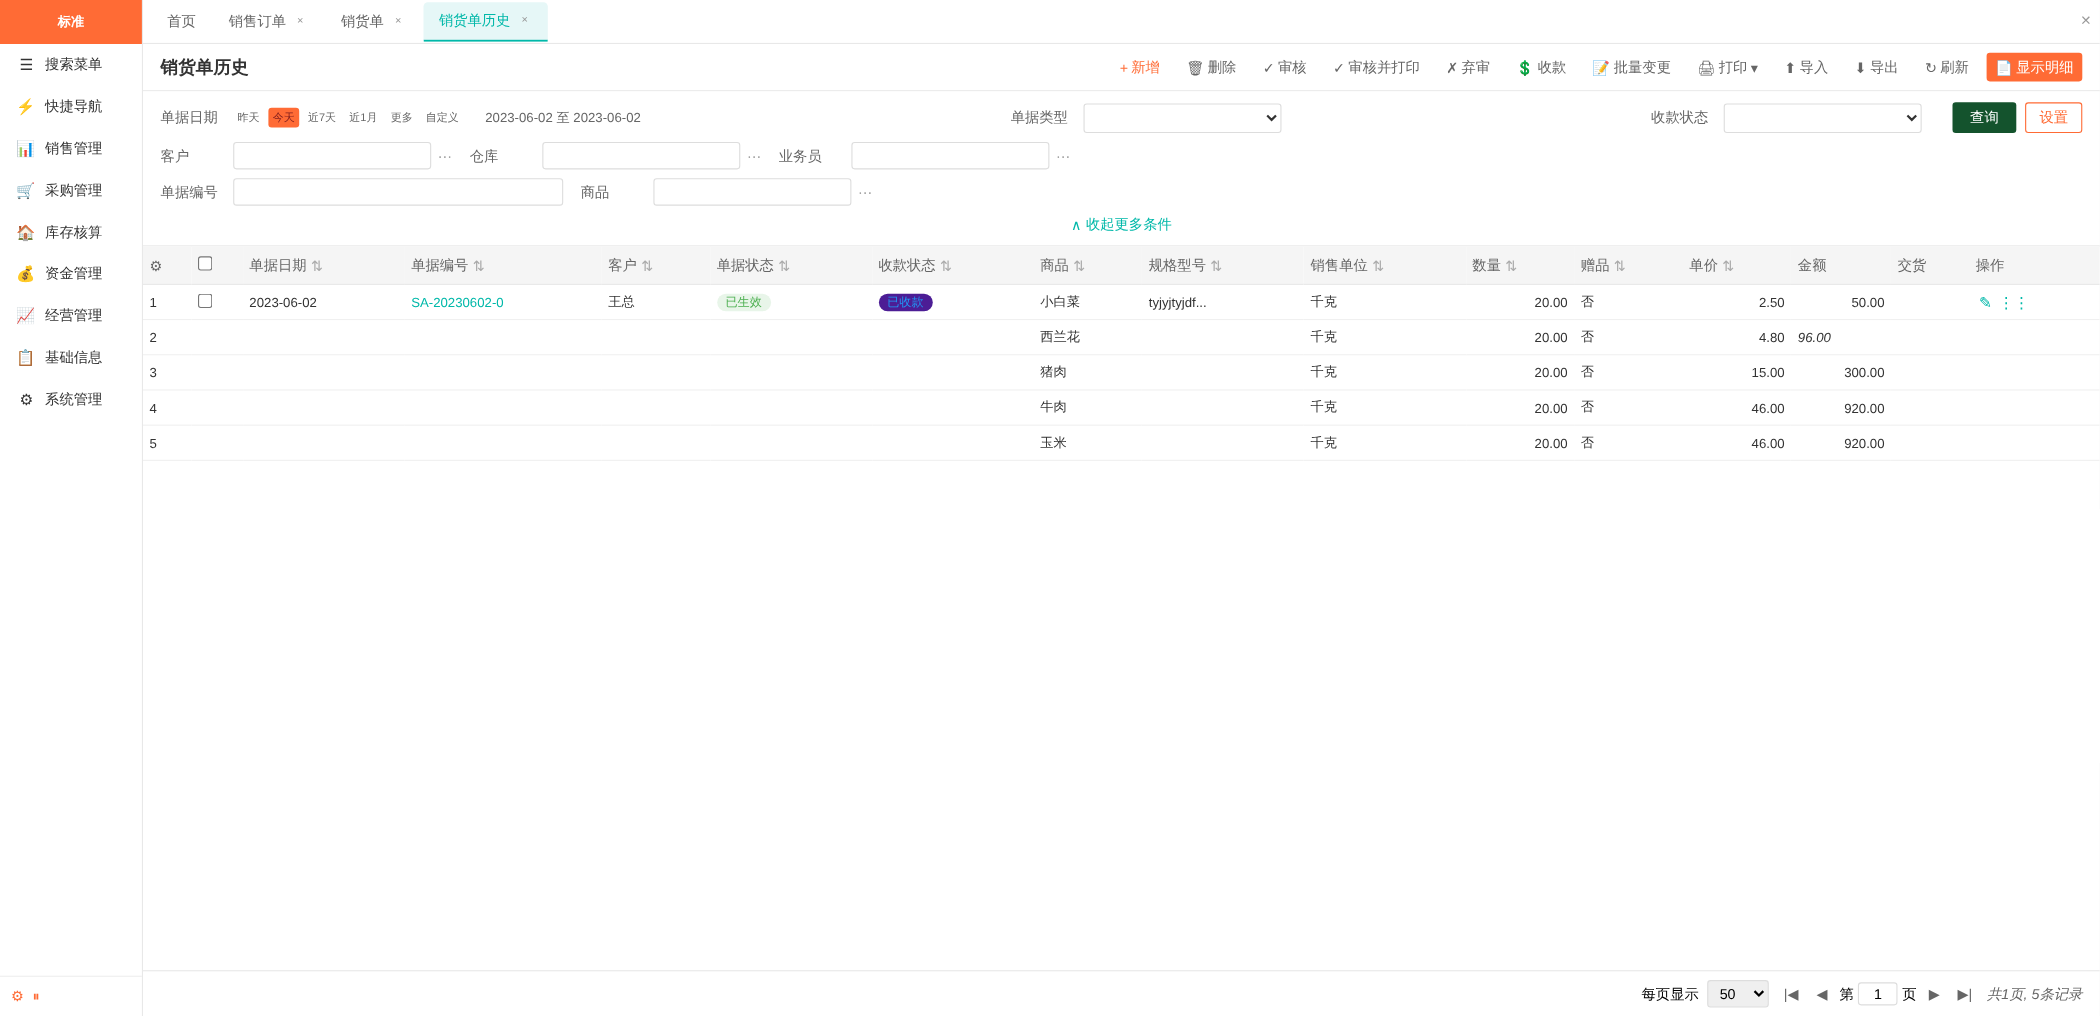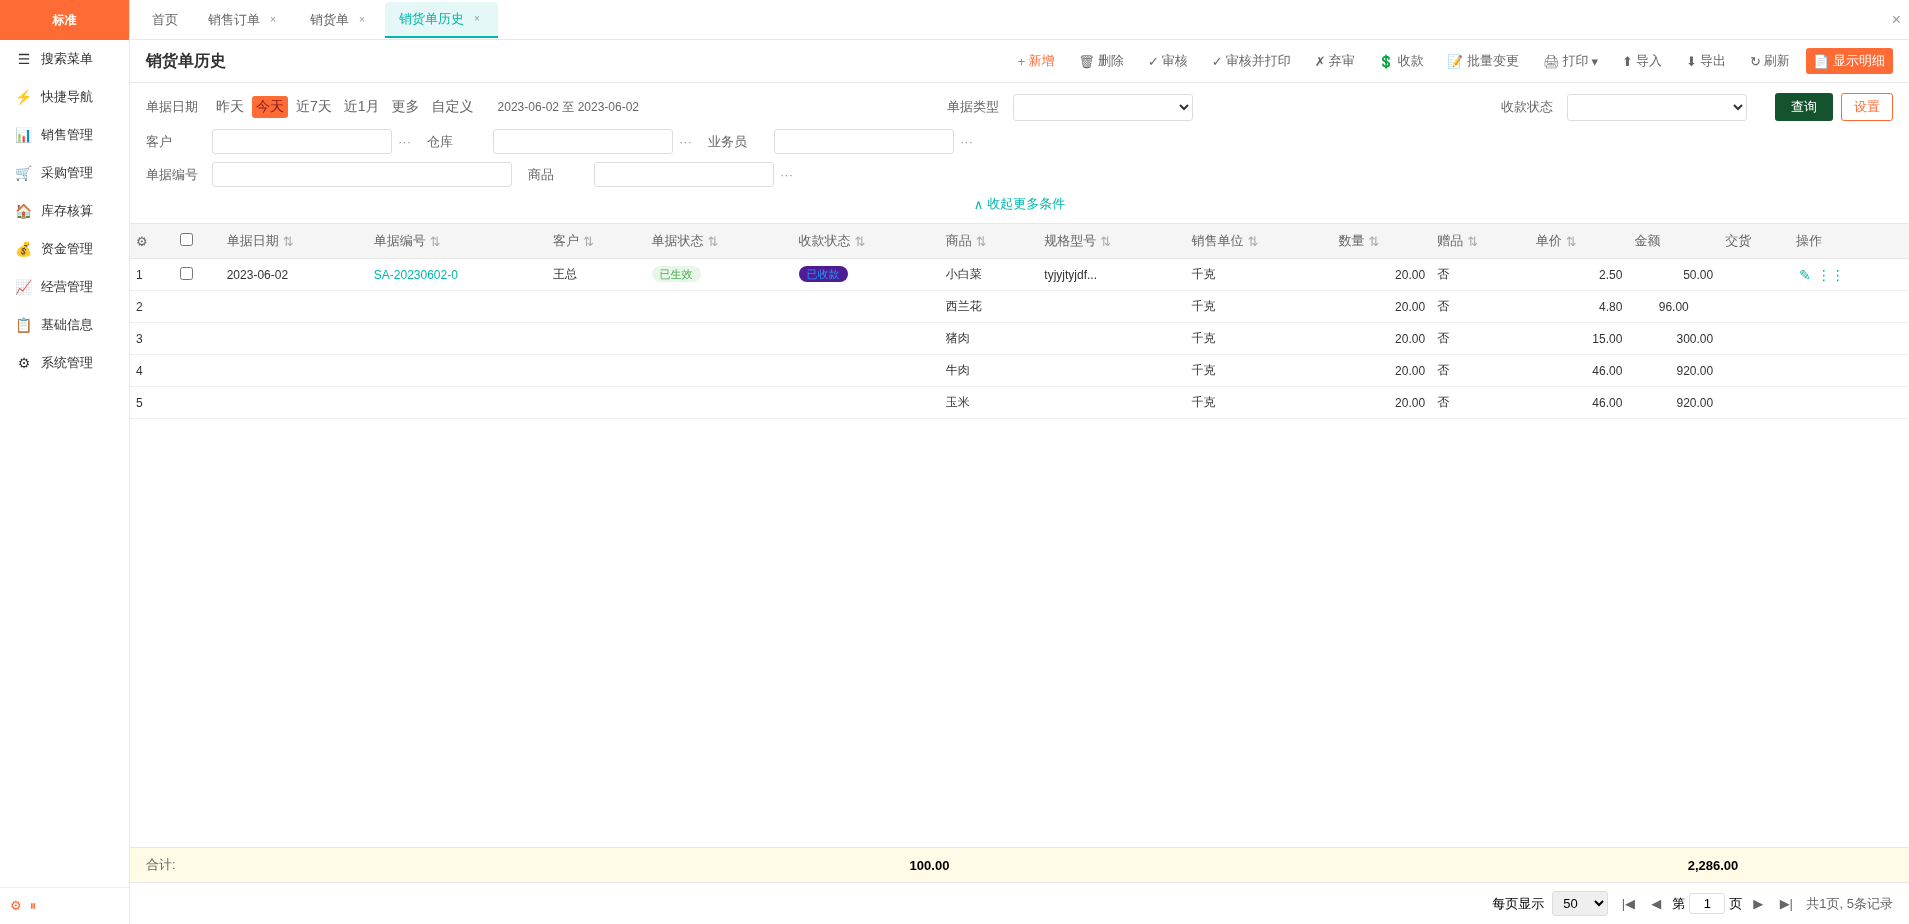--- a/index.html
+++ b/index.html
@@ -33,21 +33,21 @@
 
     
     .filter-area { background: #fff; padding: 10px 16px; border-bottom: 1px solid #e8e8e8; }
     .filter-row { display: flex; align-items: center; gap: 16px; margin-bottom: 8px; flex-wrap: wrap; }
     .filter-item { display: flex; align-items: center; gap: 6px; }
     .filter-label { color: #666; white-space: nowrap; min-width: 60px; }
     .filter-input { border: 1px solid #ddd; border-radius: 3px; padding: 4px 8px; width: 180px; color: #333; outline: none; }
     .filter-select { border: 1px solid #ddd; border-radius: 3px; padding: 4px 8px; width: 180px; color: #333; outline: none; background: #fff; }
     .filter-dots { color: #999; cursor: pointer; }
     .date-shortcuts { display: flex; gap: 4px; align-items: center; }
-    .date-shortcut { color: #666; cursor: pointer; font-size: 14px; padding: 2px 4px; }
+    .date-shortcut { color: #666; cursor: pointer; font-size: 10px; padding: 2px 4px; }
     .date-shortcut.active { background: #ff6b35; color: #7f1d1d; border-radius: 3px; }
     .collapse-btn { display: flex; align-items: center; justify-content: center; color: #00b8a9; cursor: pointer; font-size: 12px; gap: 4px; margin-top: 4px; }
 
     
     .table-container { flex: 1; overflow: auto; background: #fff; margin: 0; }
     table { width: 100%; border-collapse: collapse; }
     thead tr { background: #f5f5f5; }
     th { padding: 8px 6px; text-align: left; color: #666; font-weight: normal; border-bottom: 1px solid #e8e8e8; white-space: nowrap; font-size: 12px; }
     td { padding: 7px 6px; border-bottom: 1px solid #f0f0f0; color: #333; font-size: 12px; white-space: nowrap; }
     .sort-icon { color: #aaa; margin-left: 2px; }
@@ -59,21 +59,21 @@
     
     .table-footer { background: #fffbe6; padding: 8px 16px; border-top: 1px solid #e8e8e8; display: flex; align-items: center; }
     .total-label { color: #666; min-width: 60px; }
 
     
     .pagination { background: #fff; padding: 8px 16px; border-top: 1px solid #e8e8e8; display: flex; align-items: center; justify-content: flex-end; gap: 8px; }
     .page-size-select { border: 1px solid #ddd; border-radius: 3px; padding: 3px 6px; }
     .page-nav { display: flex; align-items: center; gap: 4px; }
     .page-btn { width: 24px; height: 24px; display: flex; align-items: center; justify-content: center; cursor: pointer; color: #666; border-radius: 3px; }
     .page-input { border: 1px solid #ddd; border-radius: 3px; padding: 2px 4px; width: 36px; text-align: center; }
-    .page-info { color: #666; }
+    .page-info { color: #666; font-style: italic; }
 
     
     .content-area { flex: 1; display: flex; flex-direction: column; overflow: hidden; }
 
     .th-sort { display: flex; align-items: center; gap: 2px; cursor: pointer; }
   </style>
 </head>
 <body>
 
 <div class="sidebar">
@@ -369,21 +369,21 @@
     <td style="color:#00b8a9;cursor:pointer;"></td>
     <td></td>
     <td></td>
     <td></td>
     <td>西兰花</td>
     <td></td>
     <td>千克</td>
     <td style="text-align:right;">20.00</td>
     <td>否</td>
     <td style="text-align:right;">4.80</td>
-    <td style="text-align:center;">96.00</td>
+    <td style="text-align:left;font-style:italic;">96.00</td>
     <td></td>
     <td></td>
   </tr>
             <tr>
     <td>3</td>
     <td></td>
     <td></td>
     <td style="color:#00b8a9;cursor:pointer;"></td>
     <td></td>
     <td></td>
@@ -431,30 +431,20 @@
     <td>否</td>
     <td style="text-align:right;">46.00</td>
     <td style="text-align:right;">920.00</td>
     <td></td>
     <td></td>
   </tr>
           </tbody>
       </table>
     </div>
 
-    <div class="table-footer">
-      <span class="total-label">合计:</span>
-      <div style="flex:1;display:flex;align-items:center;justify-content:center;">
-        <span style="font-weight:bold;">100.00</span>
-      </div>
-      <div style="display:flex;align-items:center;justify-content:center;min-width:120px;">
-        <span style="font-weight:bold;">2,286.00</span>
-      </div>
-      <div style="min-width:120px;"></div>
-    </div>
 
     <div class="pagination">
       <span>每页显示</span>
       <select class="page-size-select">
         <option value="50">50</option>
         <option value="100">100</option>
       </select>
       <div class="page-nav">
         <span class="page-btn">|◀</span>
         <span class="page-btn">◀</span>

